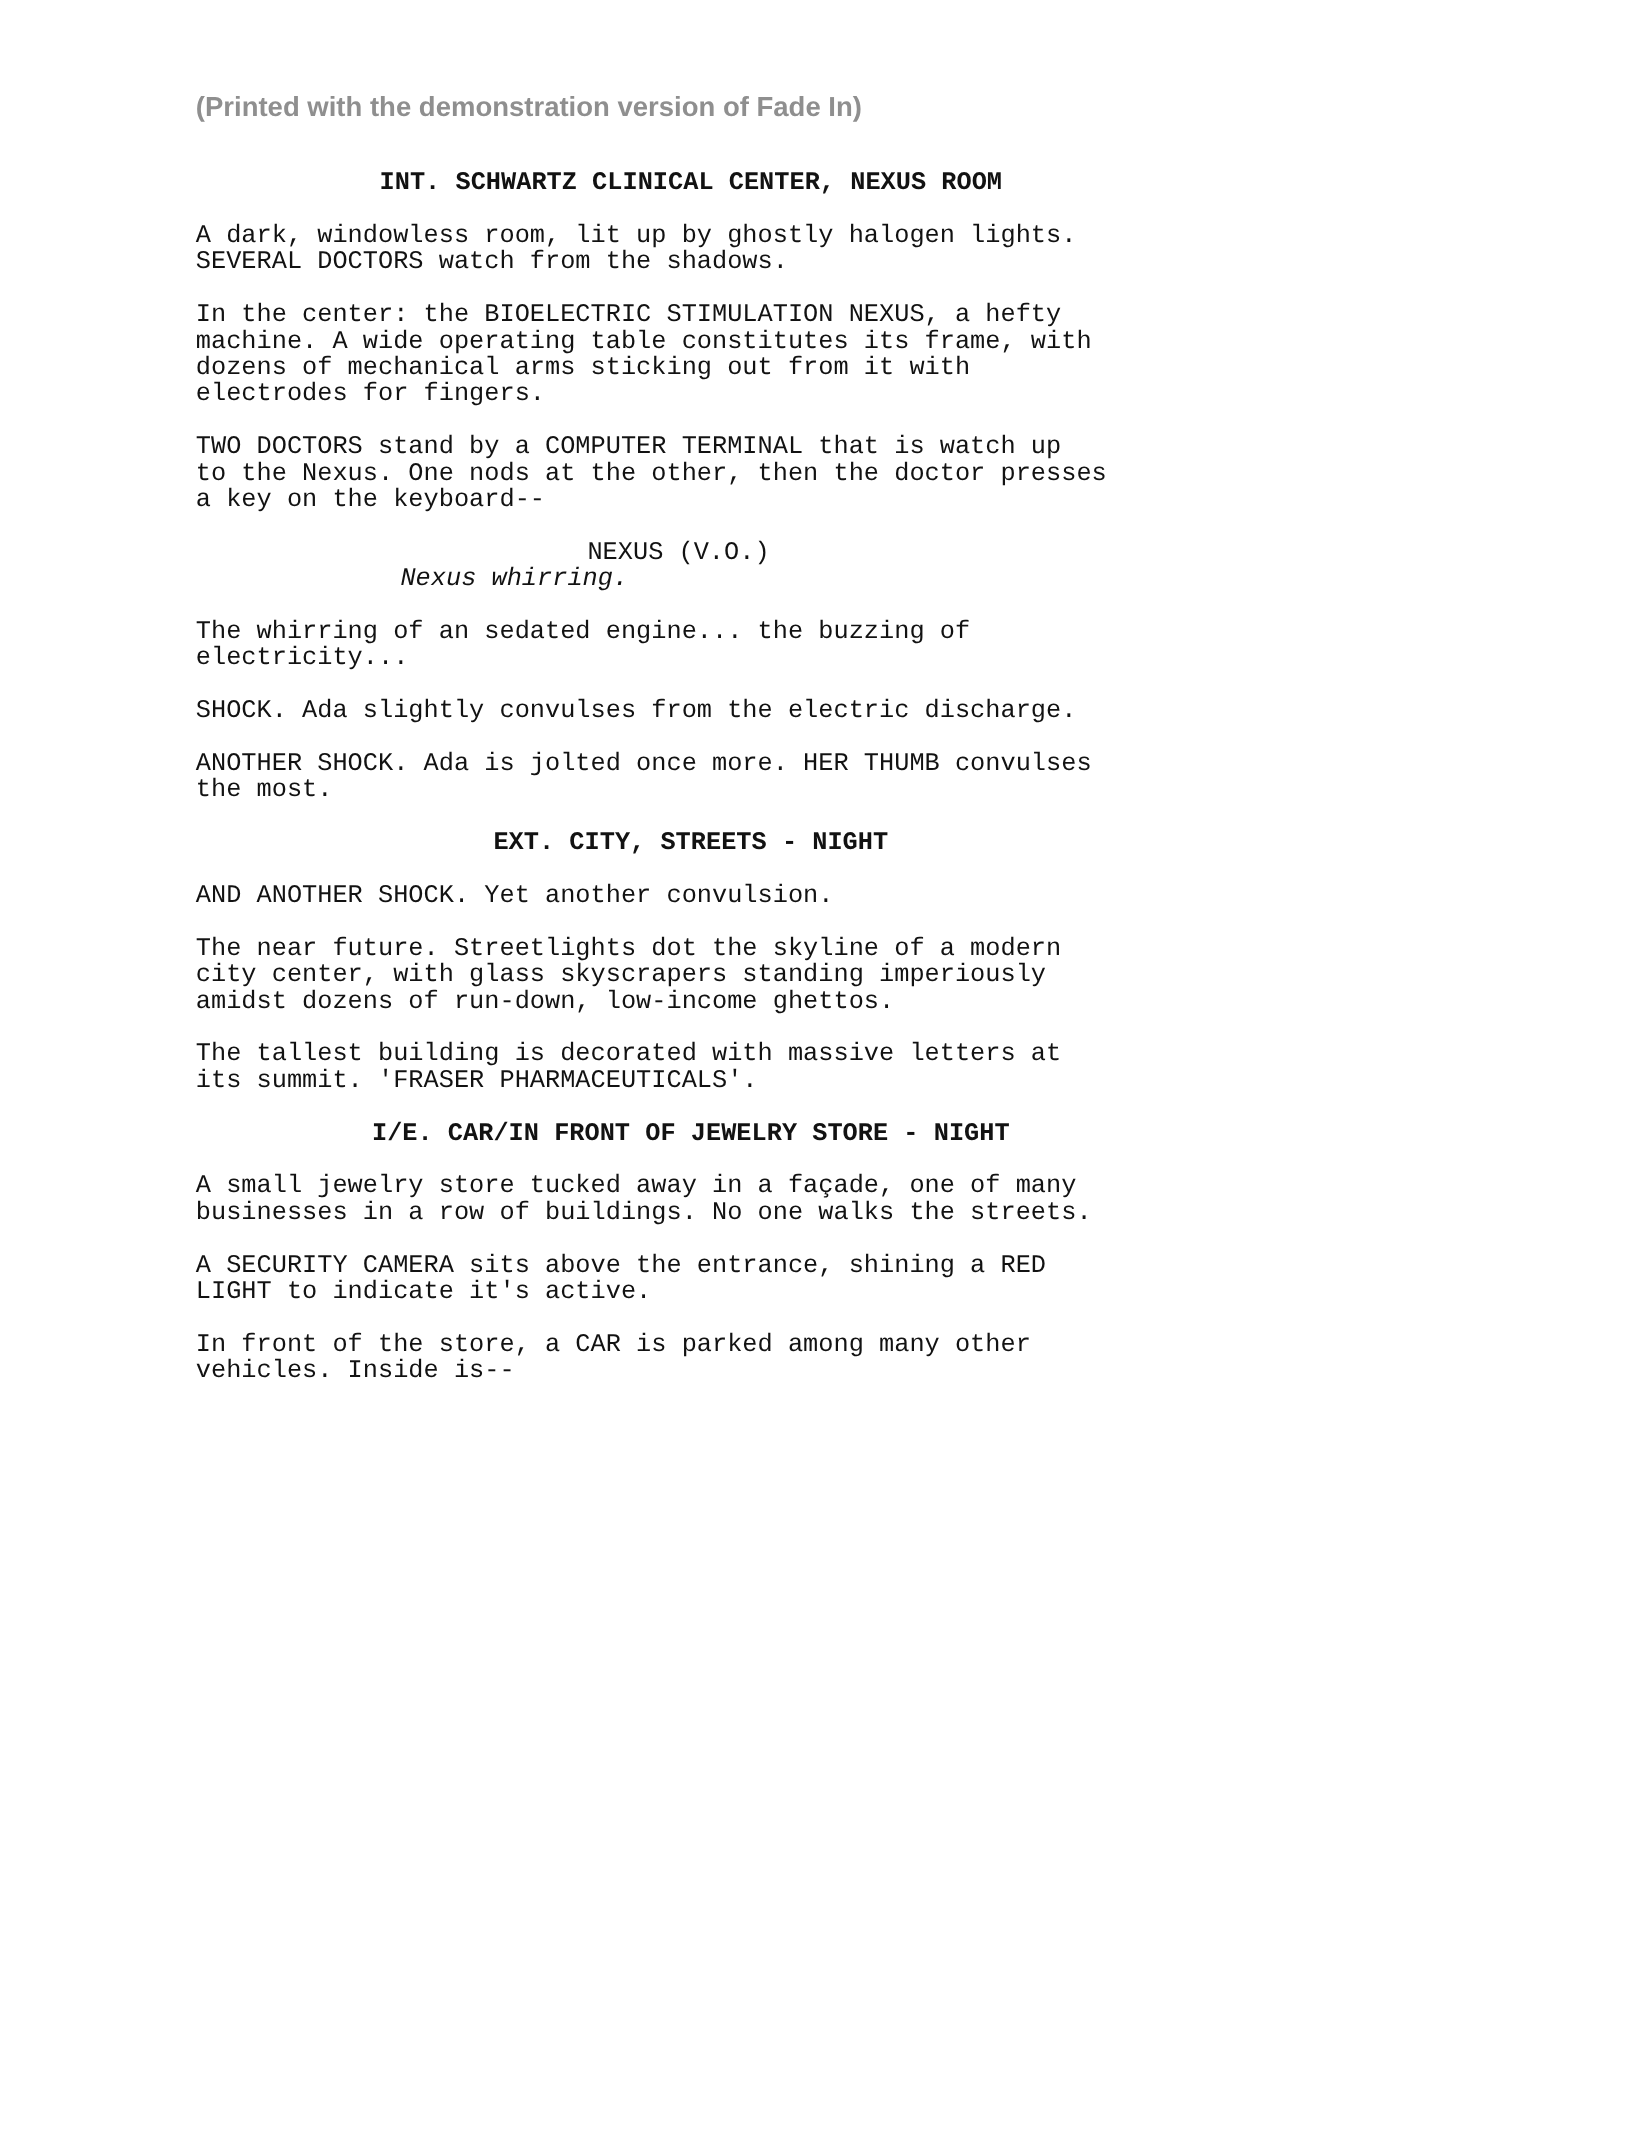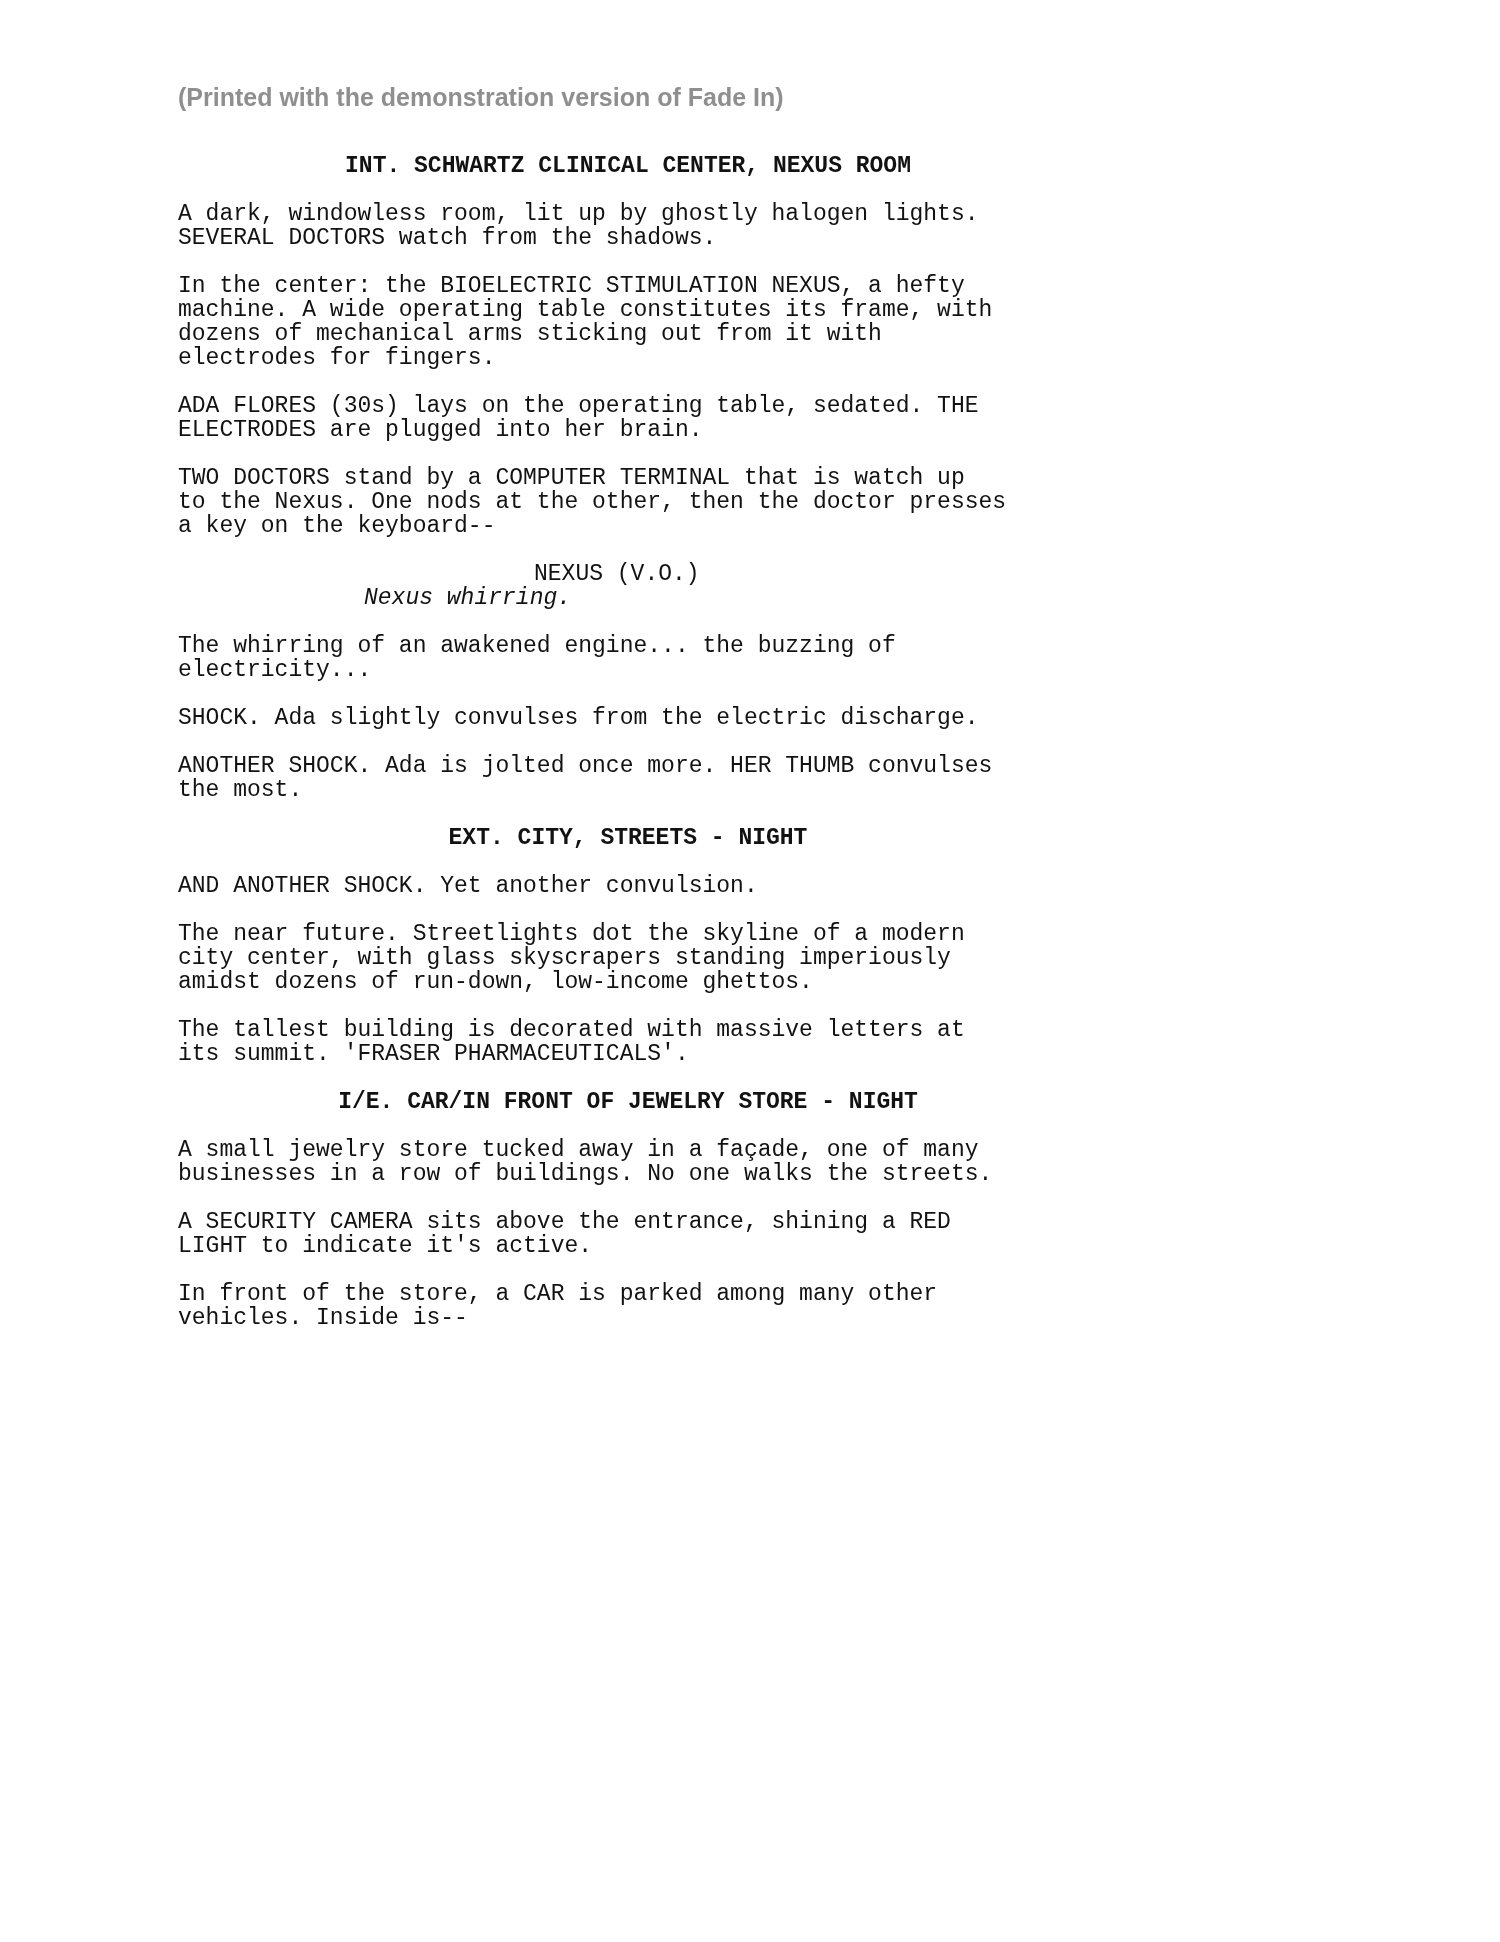--- a/index.html
+++ b/index.html
@@ -53,28 +53,26 @@
   <p class="watermark">(Printed with the demonstration version of Fade In)</p>
 
   <div class="script-body">
       <p class="block scene_heading">INT. SCHWARTZ CLINICAL CENTER, NEXUS ROOM</p>
       <p class="block action">A dark, windowless room, lit up by ghostly halogen lights.
 SEVERAL DOCTORS watch from the shadows.</p>
       <p class="block action">In the center: the BIOELECTRIC STIMULATION NEXUS, a hefty
 machine. A wide operating table constitutes its frame, with
 dozens of mechanical arms sticking out from it with
 electrodes for fingers.</p>
-      <p class="block action">ADA FLORES (30s) lays on the operating table, sedated. THE
-ELECTRODES are plugged into her brain.</p>
       <p class="block action">TWO DOCTORS stand by a COMPUTER TERMINAL that is watch up
 to the Nexus. One nods at the other, then the doctor presses
 a key on the keyboard--</p>
       <p class="block character">NEXUS (V.O.)</p>
       <p class="block dialogue">Nexus whirring.</p>
-      <p class="block action">The whirring of an awakened engine... the buzzing of
+      <p class="block action">The whirring of an sedated engine... the buzzing of
 electricity...</p>
       <p class="block action">SHOCK. Ada slightly convulses from the electric discharge.</p>
       <p class="block action">ANOTHER SHOCK. Ada is jolted once more. HER THUMB convulses
 the most.</p>
       <p class="block scene_heading">EXT. CITY, STREETS - NIGHT</p>
       <p class="block action">AND ANOTHER SHOCK. Yet another convulsion.</p>
       <p class="block action">The near future. Streetlights dot the skyline of a modern
 city center, with glass skyscrapers standing imperiously
 amidst dozens of run-down, low-income ghettos.</p>
       <p class="block action">The tallest building is decorated with massive letters at

